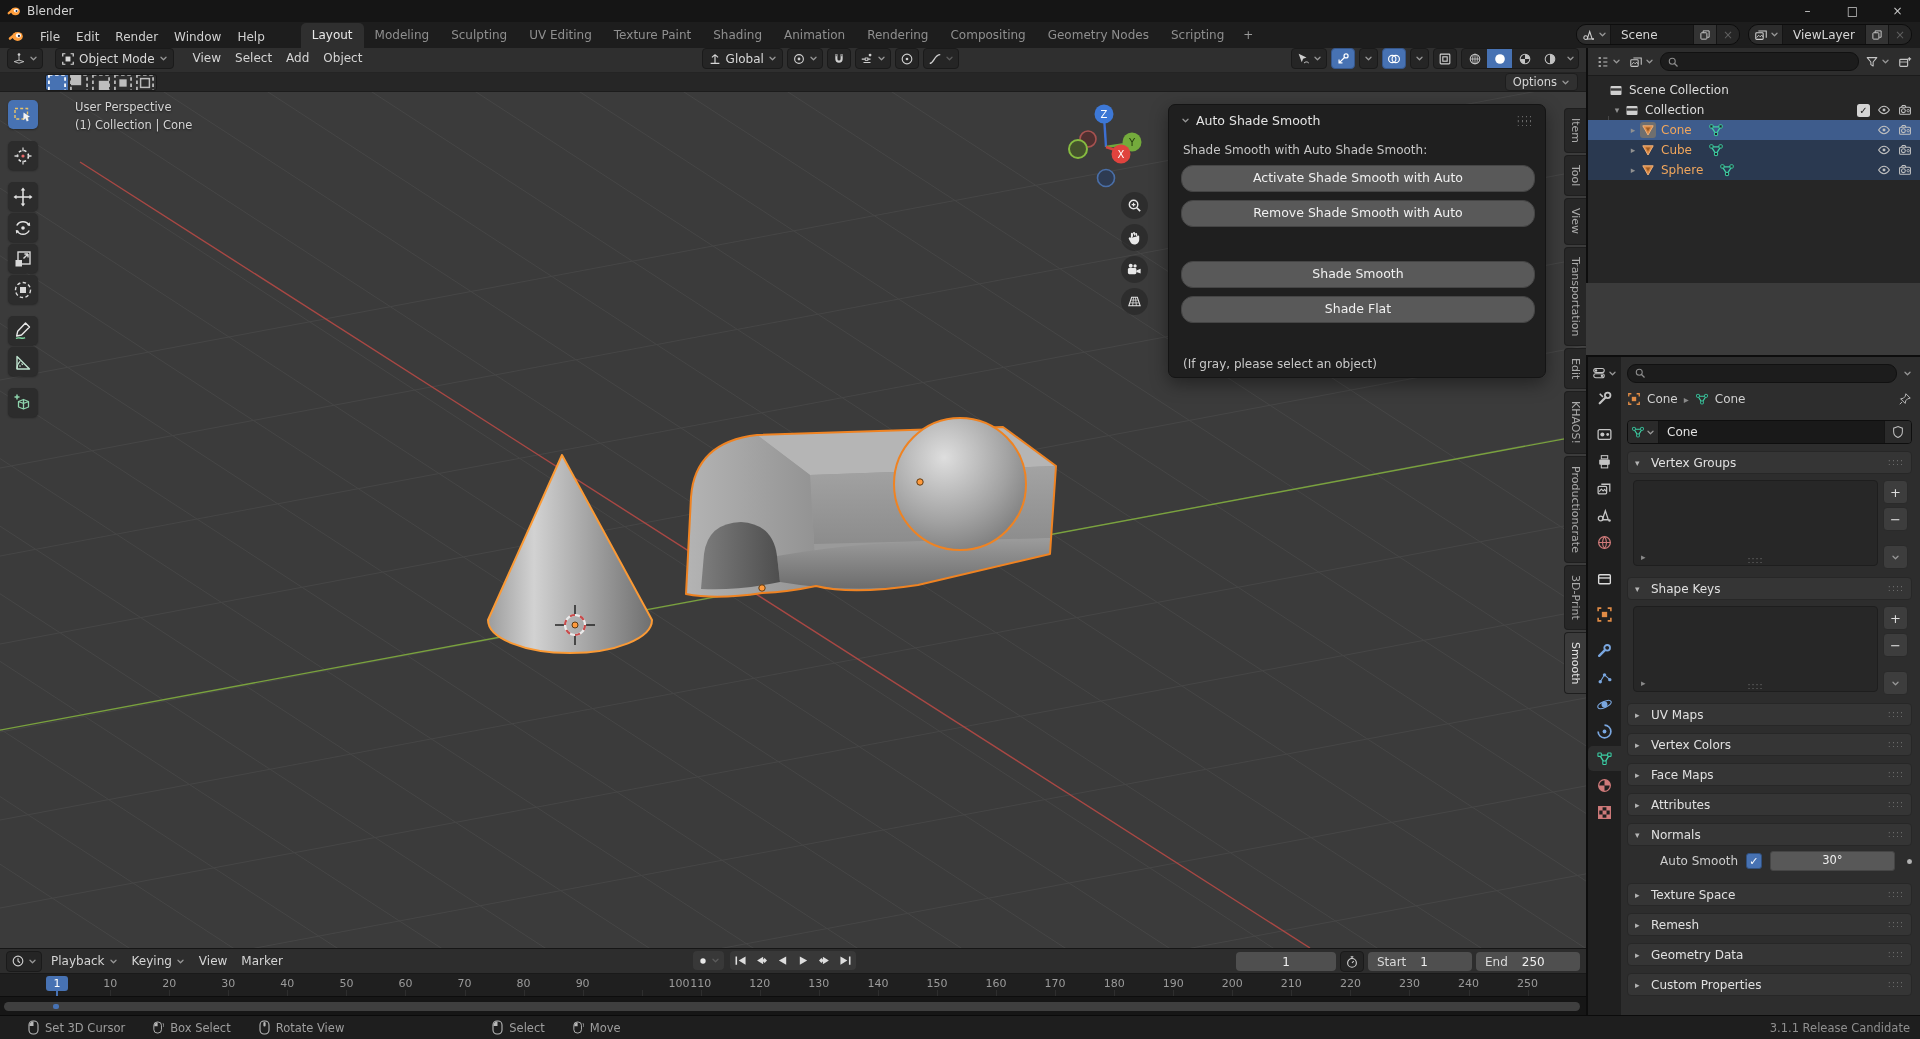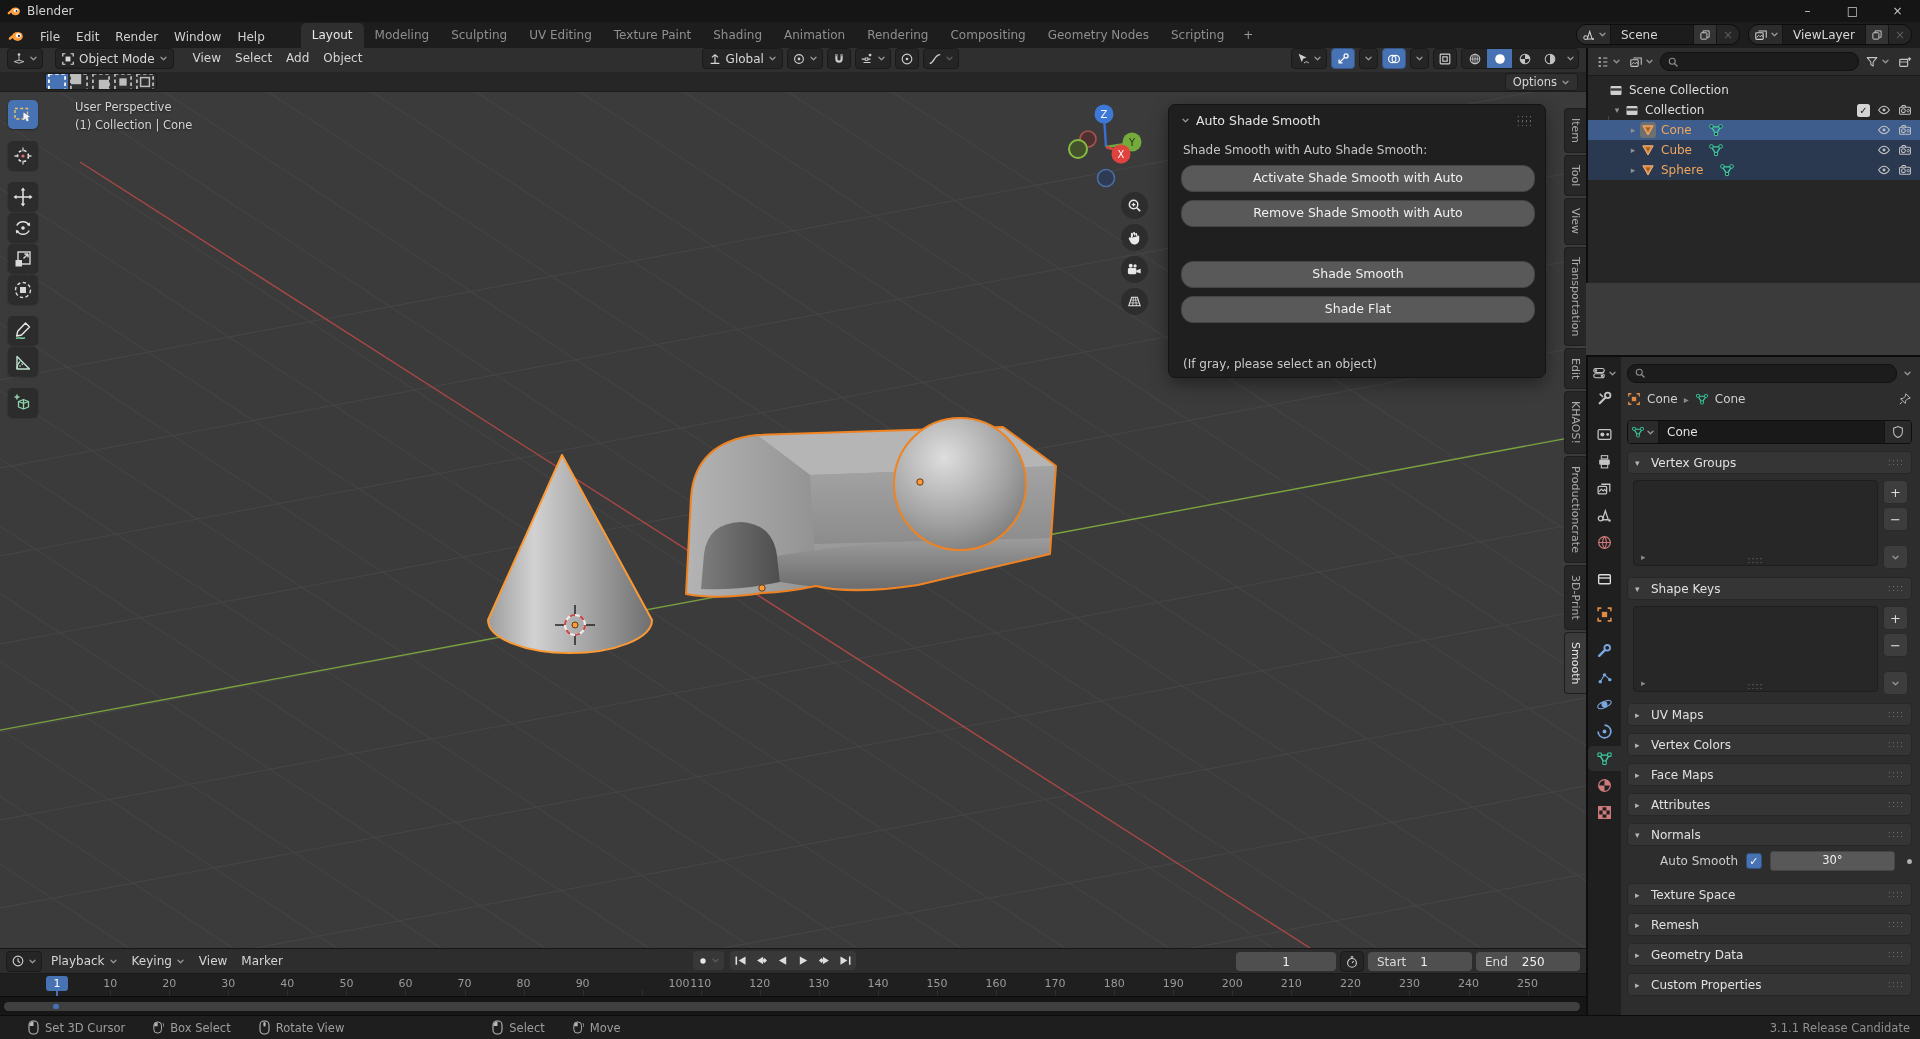--- a/index.html
+++ b/index.html
@@ -48,21 +48,21 @@
   .hbtn.active{background:#4772b3;border-color:#35568a;color:#fff;}
   .hmenu{padding:3px 7px;color:#d5d5d5;}
   #vp-mid{margin-left:auto;display:flex;gap:4px;align-items:center;}
   #vp-right{margin-left:auto;display:flex;gap:4px;align-items:center;}
   .seg-group{display:flex;background:#252525;border:1px solid #1a1a1a;border-radius:4px;overflow:hidden;height:19px;}
   .seg{width:25px;display:flex;align-items:center;justify-content:center;color:#c2c2c2;}
   .seg.active{background:#4772b3;color:#fff;}
   .seg.chevseg{width:16px;}
 
   
-  #toolrow{left:0;top:73px;width:1586px;height:19px;background:#262626;display:flex;align-items:flex-start;
+  #toolrow{left:0;top:73px;width:1586px;height:19px;background:#262626;display:flex;align-items:flex-end;
            border-bottom:1px solid #1c1c1c;box-sizing:border-box;}
   #selmodes{display:flex;margin-left:45px;border-radius:3px;overflow:hidden;border:1px solid #191919;}
   .selmode{width:22px;height:15px;background:#2e2e2e;display:flex;align-items:center;justify-content:center;color:#bdbdbd;}
   .selmode.active{background:#4772b3;color:#fff;}
   #options-btn{margin-left:auto;margin-right:8px;background:#303030;border:1px solid #1d1d1d;border-radius:4px;
                padding:1px 7px;display:flex;align-items:center;gap:4px;color:#d5d5d5;font-size:11.5px;}
 
   
   #viewport{left:0;top:92px;width:1586px;height:856px;background:#3b3b3b;overflow:hidden;}
   #scene{position:absolute;left:0;top:0;}

